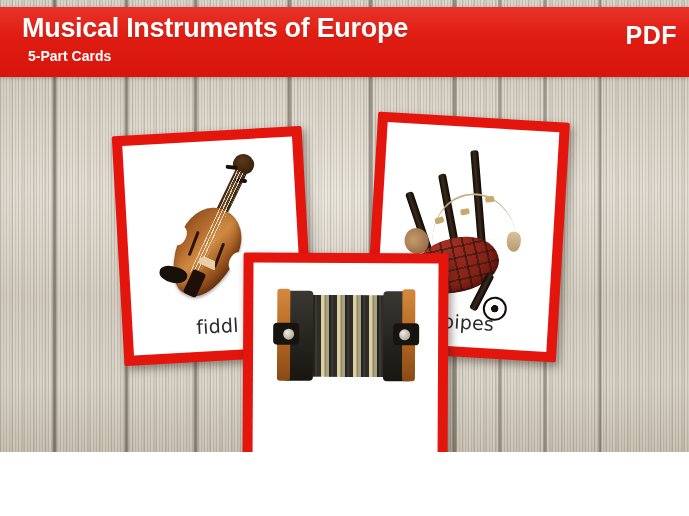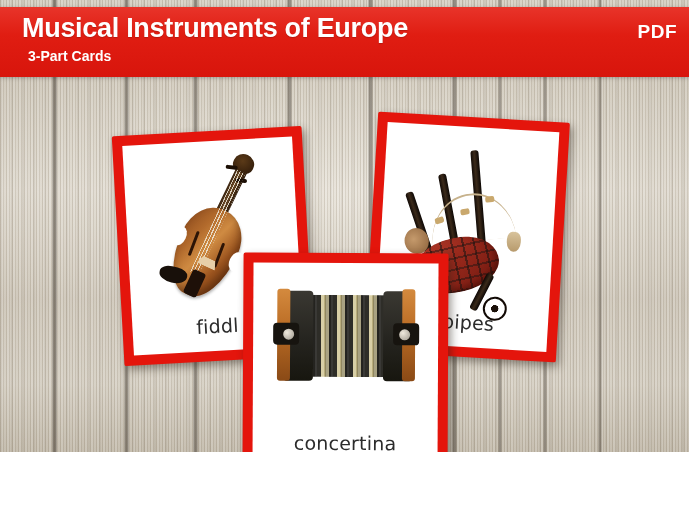--- a/index.html
+++ b/index.html
@@ -103,21 +103,21 @@
     color: #ffffff;
     font-size: 14px;
     font-weight: bold;
     white-space: nowrap;
   }
   .pdf-badge {
     position: absolute;
     right: 12px;
     top: 14px;
     color: #ffffff;
-    font-size: 19px;
+    font-size: 25px;
     font-weight: bold;
     letter-spacing: 0.5px;
   }
 
   
   .card {
     position: absolute;
     background: #e4150c;
     border-radius: 2px;
     box-shadow: 3px 4px 9px rgba(40,30,22,.45);
@@ -462,21 +462,21 @@
 </style>
 </head>
 <body>
 
 <div id="stage">
 
   <div class="wood-bg"></div>
 
   <div class="banner">
     <div class="banner-title">Musical Instruments of Europe</div>
-    <div class="banner-subtitle">3-Part Cards</div>
+    <div class="banner-subtitle">5-Part Cards</div>
     <div class="pdf-badge">PDF</div>
   </div>
 
   <div class="card" id="card-fiddle">
     <div class="card-inner">
       <div class="card-art">
         <div class="violin">
           <div class="v-neck"></div>
           <div class="v-scroll"></div>
           <div class="v-peg1"></div>
@@ -527,21 +527,20 @@
           <div class="cn-end cn-end-l"></div>
           <div class="cn-end cn-end-r"></div>
           <div class="cn-wood cn-wood-l"></div>
           <div class="cn-wood cn-wood-r"></div>
           <div class="cn-strap cn-strap-l"></div>
           <div class="cn-strap cn-strap-r"></div>
           <div class="cn-knob cn-knob-l"></div>
           <div class="cn-knob cn-knob-r"></div>
         </div>
       </div>
-      <div class="card-label">concertina</div>
     </div>
   </div>
 
   <div class="logo">
     <div class="logo-globe"></div>
     <div class="logo-tag">Montessori Materials for Children &amp; Teachers</div>
     <div class="logo-kids"></div>
     <div class="logo-sub">CB Rom Collection &amp; PDF Digital Files</div>
   </div>
 

